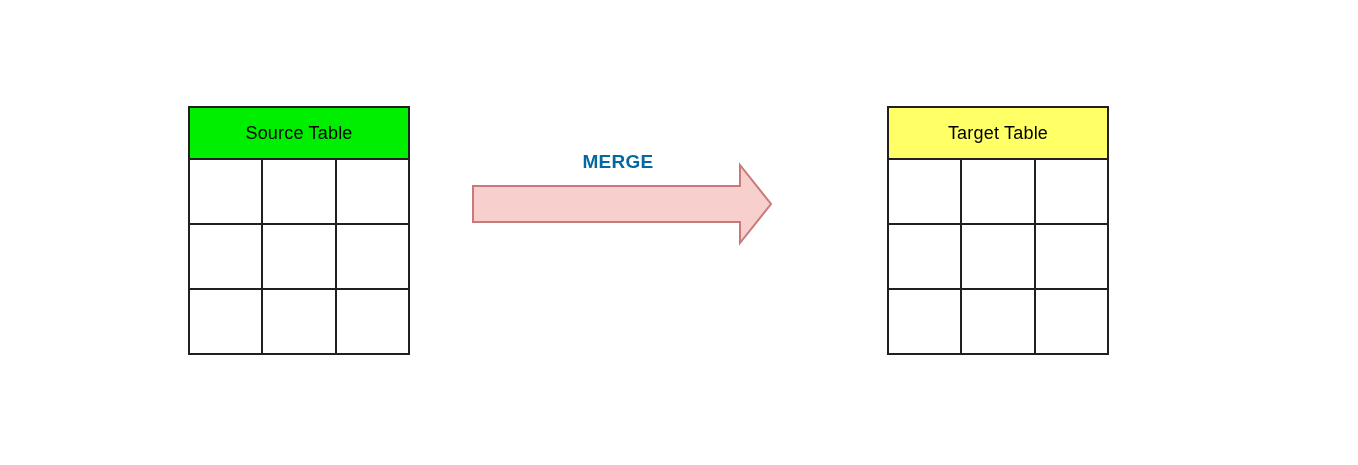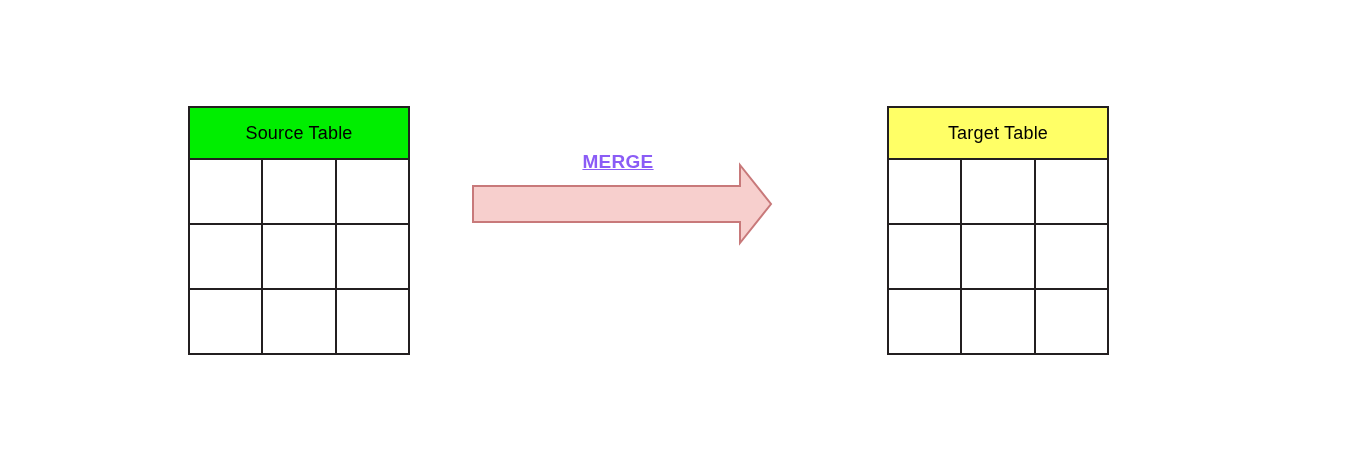--- a/index.html
+++ b/index.html
@@ -75,24 +75,23 @@
     left: 468px;
     top: 158px;
     width: 308px;
     height: 92px;
   }
 
   
   .arrow-label {
     position: absolute;
     font-weight: bold;
-    color: #8b5cf6;
+    color: #0369a1;
     white-space: nowrap;
     line-height: 1;
-    text-decoration: underline;
   }
   #merge-label {
     left: 468px;
     top: 152px;
     width: 300px;
     text-align: center;
     font-size: 19px;
     letter-spacing: 0.3px;
   }
   #operations-label {

